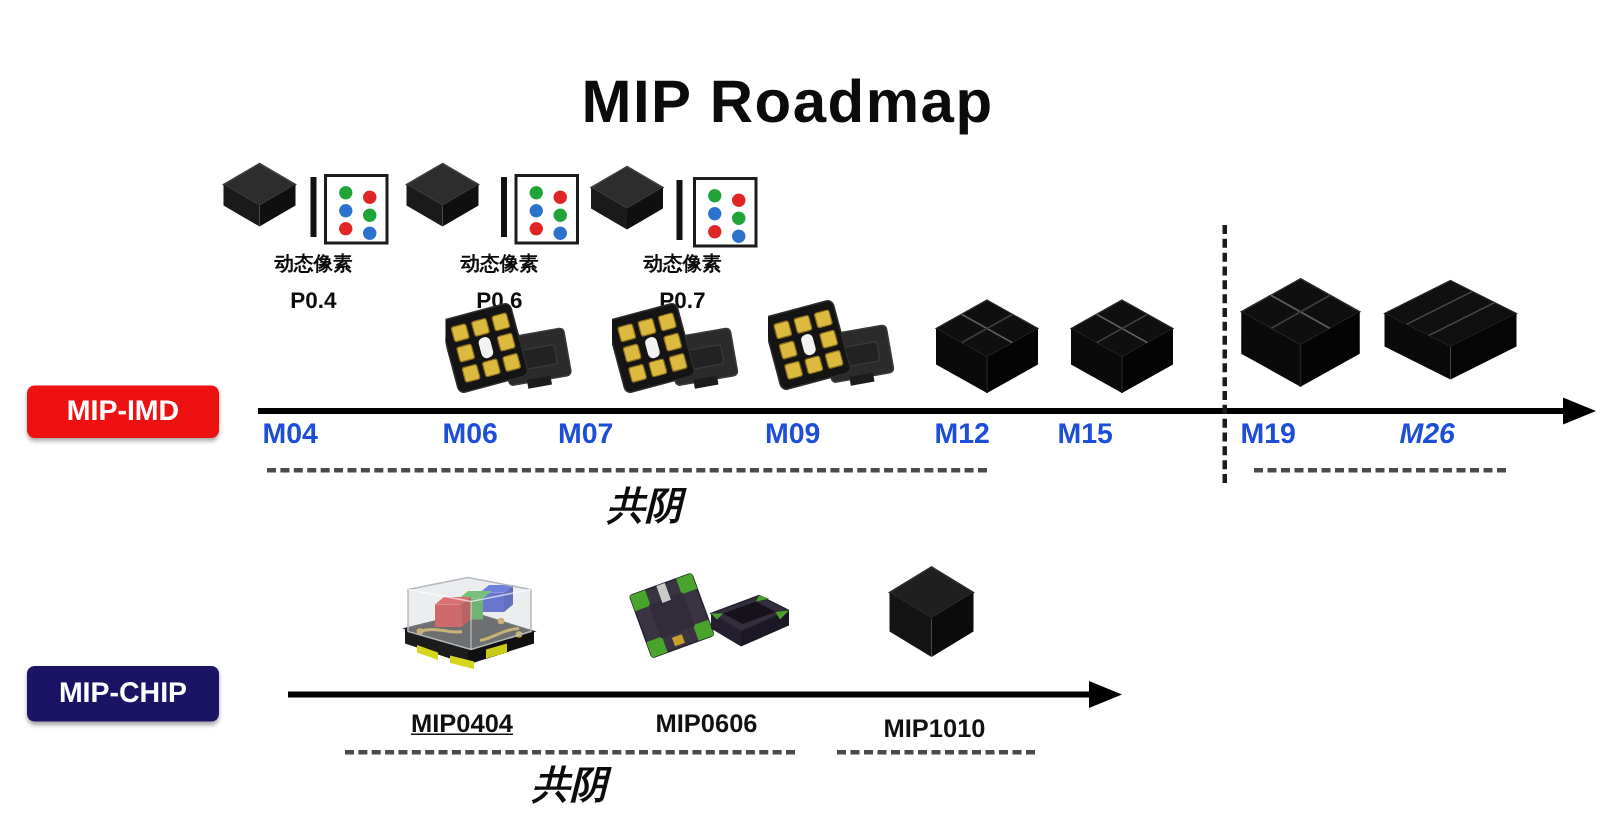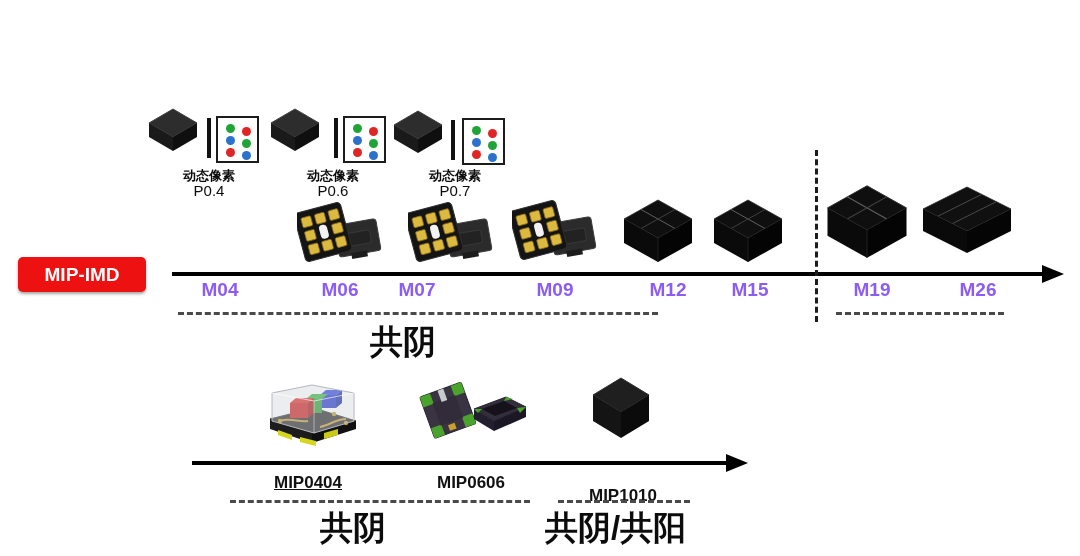--- a/index.html
+++ b/index.html
@@ -6,51 +6,52 @@
   body { background:#ffffff; font-family:"Liberation Sans", sans-serif; }
   .stage { position:relative; width:1080px; height:556px; background:#ffffff; overflow:hidden; }
   .abs { position:absolute; }
   .title { left:0; top:46px; width:1050px; text-align:center; font-size:40px; font-weight:bold; color:#0b0b0b; letter-spacing:1px; }
   .badge { width:128px; height:35px; border-radius:5px; color:#ffffff; font-size:19px; font-weight:bold;
            display:flex; align-items:center; justify-content:center; box-shadow:0 2px 3px rgba(0,0,0,.35); }
   .badge-imd  { left:18px; top:257px; background:#ee1111; }
   .badge-chip { left:18px; top:444px; background:#1b1464; height:37px; }
   .axis { background:#000000; height:4px; }
   .arrow-r { width:0; height:0; border-top:9px solid transparent; border-bottom:9px solid transparent; border-left:22px solid #000000; }
-  .tick { font-size:19px; font-weight:bold; color:#8b5cf6; text-align:center; width:90px; }
+  .tick { font-size:19px; font-weight:bold; color:#1d4ed8; width:90px; }
   .tick-b { font-size:17px; font-weight:bold; color:#111111; text-align:center; width:120px; }
   .dash-h { border-top:3px dashed #4a4a4a; height:0; }
   .dash-v { border-left:3px dashed #1c1c1c; width:0; }
-  .region { font-size:33px; font-weight:bold; color:#0c0c0c; text-align:left; }
+  .region { font-size:25px; font-weight:bold; color:#0c0c0c; text-align:center;font-style:italic; }
   .pixcap { width:120px; text-align:center; color:#0c0c0c; line-height:13px; }
   .pixcap .l1 { font-size:13px; font-weight:bold; display:block; }
-  .pixcap .l2 { font-size:15px; font-weight:normal; display:block; margin-top:2px; }
+  .pixcap .l2 { font-size:15px; font-weight:bold; display:block; margin-top:12px; }
   .sepbar { width:4px; background:#111111; }
   .legend { background:#ffffff; border:2px solid #1c1c1c; }
   .dot { position:absolute; width:9px; height:9px; border-radius:50%; }
   svg { display:block; }
 </style>
 </head>
 <body>
 
 <div class="stage">
 
+  <div class="abs title">MIP Roadmap</div>
 
   <div class="abs badge badge-imd">MIP-IMD</div>
   <div class="abs axis" style="left:172px; top:272px; width:872px;"></div>
   <div class="abs arrow-r" style="left:1042px; top:265px;"></div>
 
   <div class="abs tick" style="left:175px; top:279px;">M04</div>
   <div class="abs tick" style="left:295px; top:279px;">M06</div>
   <div class="abs tick" style="left:372px; top:279px;">M07</div>
   <div class="abs tick" style="left:510px; top:279px;">M09</div>
   <div class="abs tick" style="left:623px; top:279px;">M12</div>
   <div class="abs tick" style="left:705px; top:279px;">M15</div>
   <div class="abs tick" style="left:827px; top:279px;">M19</div>
-  <div class="abs tick" style="left:933px; top:279px;">M26</div>
+  <div class="abs tick" style="left:933px; top:279px;font-style:italic;">M26</div>
 
   <div class="abs dash-h" style="left:178px; top:312px; width:480px;"></div>
   <div class="abs dash-h" style="left:836px; top:312px; width:168px;"></div>
   <div class="abs region" style="left:370px; top:320px; width:120px;">共阴</div>
   <div class="abs dash-v" style="left:815px; top:150px; height:172px;"></div>
 
   <svg class="abs" style="left:146px; top:106px;" width="54" height="62" viewBox="0 0 54 62">
     <polygon points="27,3 51,17 27,31 3,17" fill="#2d2d2d" stroke="#404040" stroke-width="1"></polygon>
     <polygon points="3,17 27,31 27,45 3,31" fill="#1a1a1a"></polygon>
     <polygon points="27,31 51,17 51,31 27,45" fill="#0f0f0f"></polygon>
@@ -192,31 +193,31 @@
   </svg>
 
   <svg class="abs" style="left:920px; top:185px;" width="94" height="74" viewBox="0 0 94 74">
     <polygon points="47,2 91,24 47,46 3,24" fill="#101010" stroke="#262626" stroke-width="0.8"></polygon>
     <line x1="17.7" y1="31.3" x2="61.7" y2="9.3" stroke="#4a4a4a" stroke-width="1"></line>
     <line x1="32.3" y1="38.7" x2="76.3" y2="16.7" stroke="#4a4a4a" stroke-width="1"></line>
     <polygon points="3,24 47,46 47,68 3,46" fill="#0a0a0a"></polygon>
     <polygon points="47,46 91,24 91,46 47,68" fill="#050505"></polygon>
   </svg>
 
+  <div class="abs badge badge-chip">MIP-CHIP</div>
   <div class="abs axis" style="left:192px; top:461px; width:536px;"></div>
   <div class="abs arrow-r" style="left:726px; top:454px;"></div>
 
   <div class="abs tick-b" style="left:248px; top:473px;text-decoration:underline;">MIP0404</div>
   <div class="abs tick-b" style="left:411px; top:473px;">MIP0606</div>
-  <div class="abs tick-b" style="left:563px; top:486px;">MIP1010</div>
+  <div class="abs tick-b" style="left:563px; top:476px;">MIP1010</div>
 
   <div class="abs dash-h" style="left:230px; top:500px; width:300px;"></div>
   <div class="abs dash-h" style="left:558px; top:500px; width:132px;"></div>
   <div class="abs region" style="left:320px; top:506px; width:120px;">共阴</div>
-  <div class="abs region" style="left:545px; top:506px; width:165px;">共阴/共阳</div>
 
   <svg class="abs" style="left:262px; top:381px;" width="100" height="70" viewBox="0 0 100 70">
     <polygon points="8,38 52,27 94,40 50,52" fill="#262626" stroke="#333333"></polygon>
     <polygon points="8,38 50,52 50,62 8,48" fill="#1c1c1c"></polygon>
     <polygon points="50,52 94,40 94,48 50,62" fill="#101010"></polygon>
     <polygon points="16,49 30,54 30,59 16,54" fill="#d6d61e"></polygon>
     <polygon points="38,56 54,60 54,65 38,61" fill="#d6d61e"></polygon>
     <polygon points="62,52 76,48 76,54 62,58" fill="#c9c917"></polygon>
     <path d="M18,40 C28,36 38,42 46,40" stroke="#c09a30" stroke-width="2" fill="none"></path>
     <path d="M58,46 C68,44 74,38 84,38" stroke="#c09a30" stroke-width="2" fill="none"></path>

